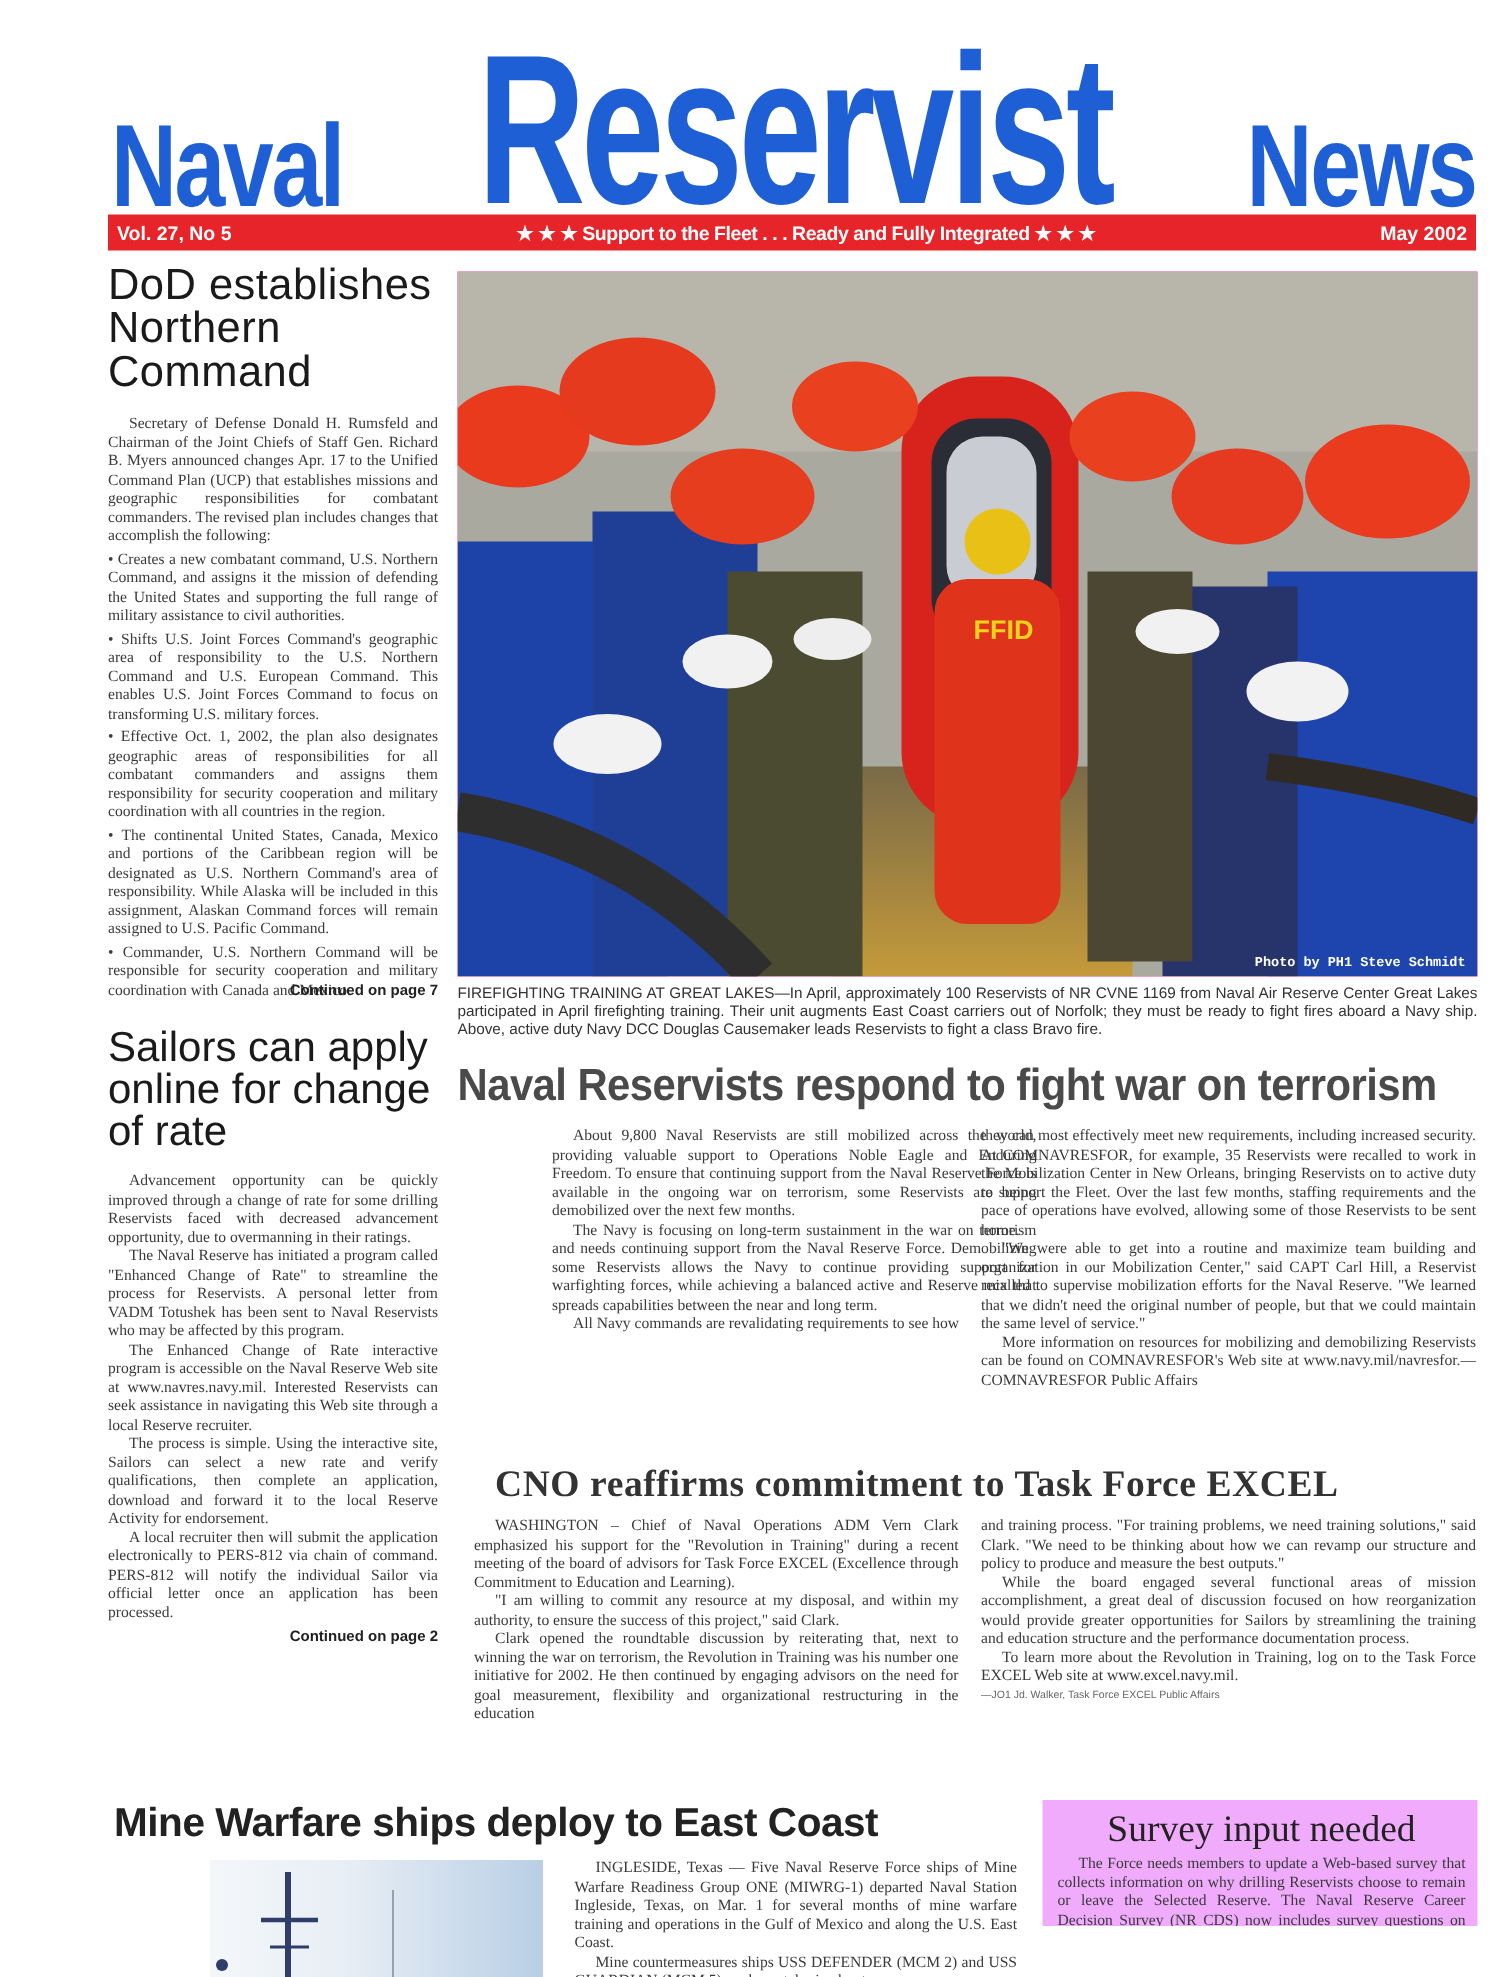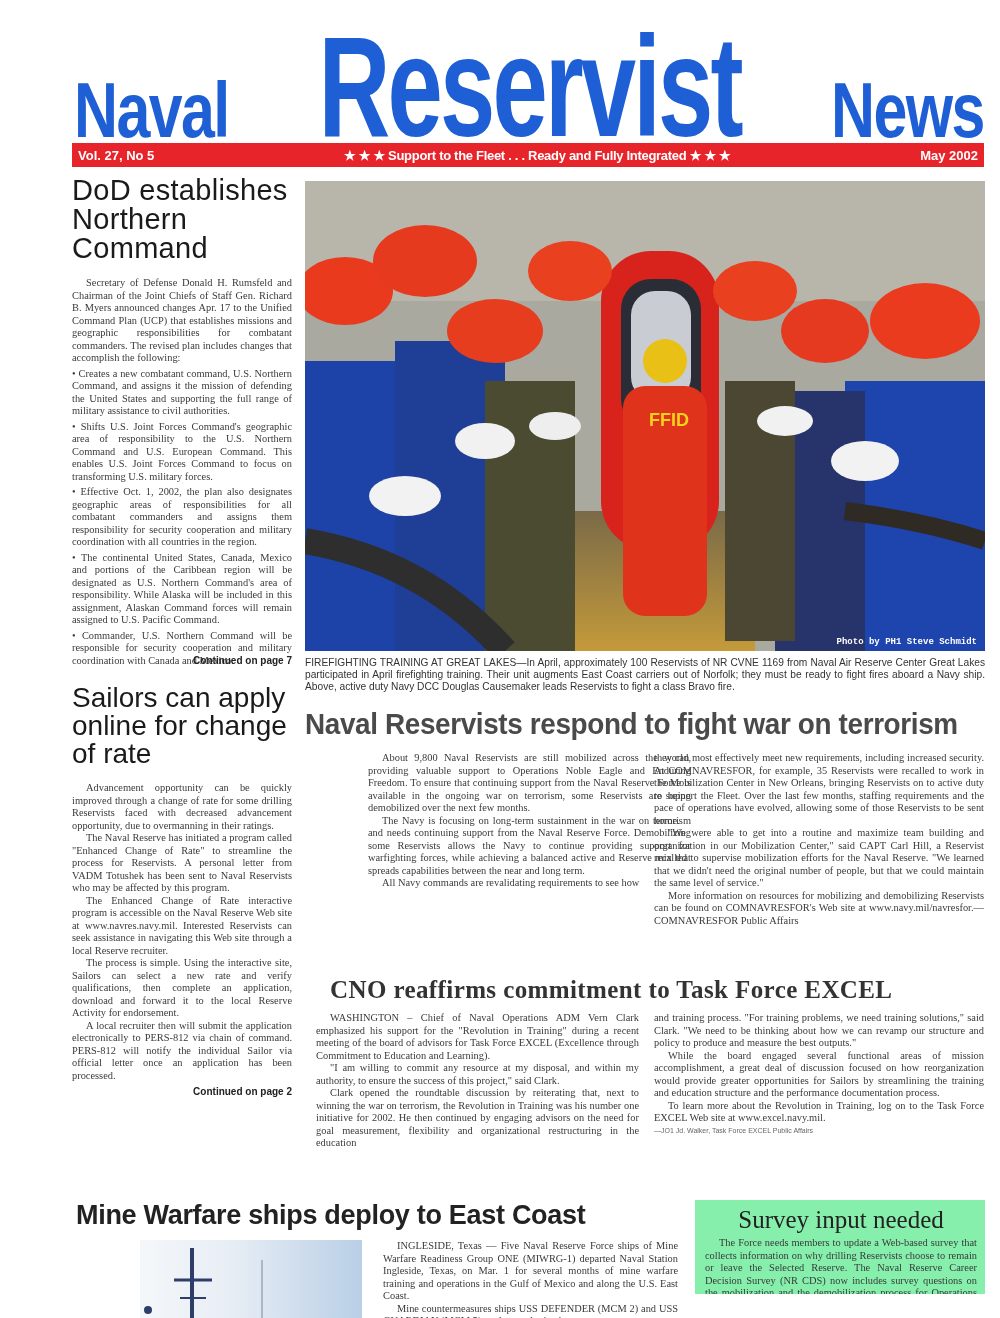--- a/index.html
+++ b/index.html
@@ -42,21 +42,21 @@
     .war-title { position: absolute; left: 305px; top: 707px; width: 680px; font-size: 30px; font-family: "Liberation Sans", sans-serif; font-weight: bold; color: #4a4a4a; letter-spacing: -0.4px; transform: scaleX(0.93); transform-origin: left; white-space: nowrap; }
     .war-c1 { position: absolute; left: 328px; top: 752px; width: 323px; margin-left: 40px; }
     .war-c2 { position: absolute; left: 654px; top: 752px; width: 330px; }
     .cno-title { position: absolute; left: 330px; top: 976px; width: 655px; font-size: 25px; color: #333; font-family: "Liberation Serif", serif; white-space: nowrap; letter-spacing: 0.4px; }
     .cno-c1 { position: absolute; left: 316px; top: 1012px; width: 323px; }
     .cno-c2 { position: absolute; left: 654px; top: 1012px; width: 330px; }
     .byline { font-family: "Liberation Sans", sans-serif; font-size: 7px; color: #666; }
     .mine-title { position: absolute; left: 76px; top: 1200px; font-size: 27px; font-family: "Liberation Sans", sans-serif; font-weight: bold; color: #222; letter-spacing: -0.3px; white-space: nowrap; }
     .ship-photo { position: absolute; left: 140px; top: 1240px; width: 222px; height: 78px; background: linear-gradient(90deg, #f4f7fa 0%, #e8eef5 40%, #b9cfe6 100%); overflow: hidden; }
     .mine-text { position: absolute; left: 383px; top: 1240px; width: 295px; }
-    .survey-box { position: absolute; left: 695px; top: 1200px; width: 290px; height: 94px; background: #86efac; padding: 6px 8px 0 10px; overflow: hidden; }
+    .survey-box { position: absolute; left: 695px; top: 1200px; width: 290px; height: 84px; background: #f0abfc; padding: 6px 8px 0 10px; overflow: hidden; }
     .survey-title { font-family: "Liberation Serif", serif; font-size: 25px; color: #222; text-align: center; margin-bottom: 3px; }
   </style>
 </head>
 <body>
 
 <div class="masthead-title">
   <span class="mt-naval">Naval</span>
   <span class="mt-reservist">Reservist</span>
   <span class="mt-news">News</span>
 </div>

